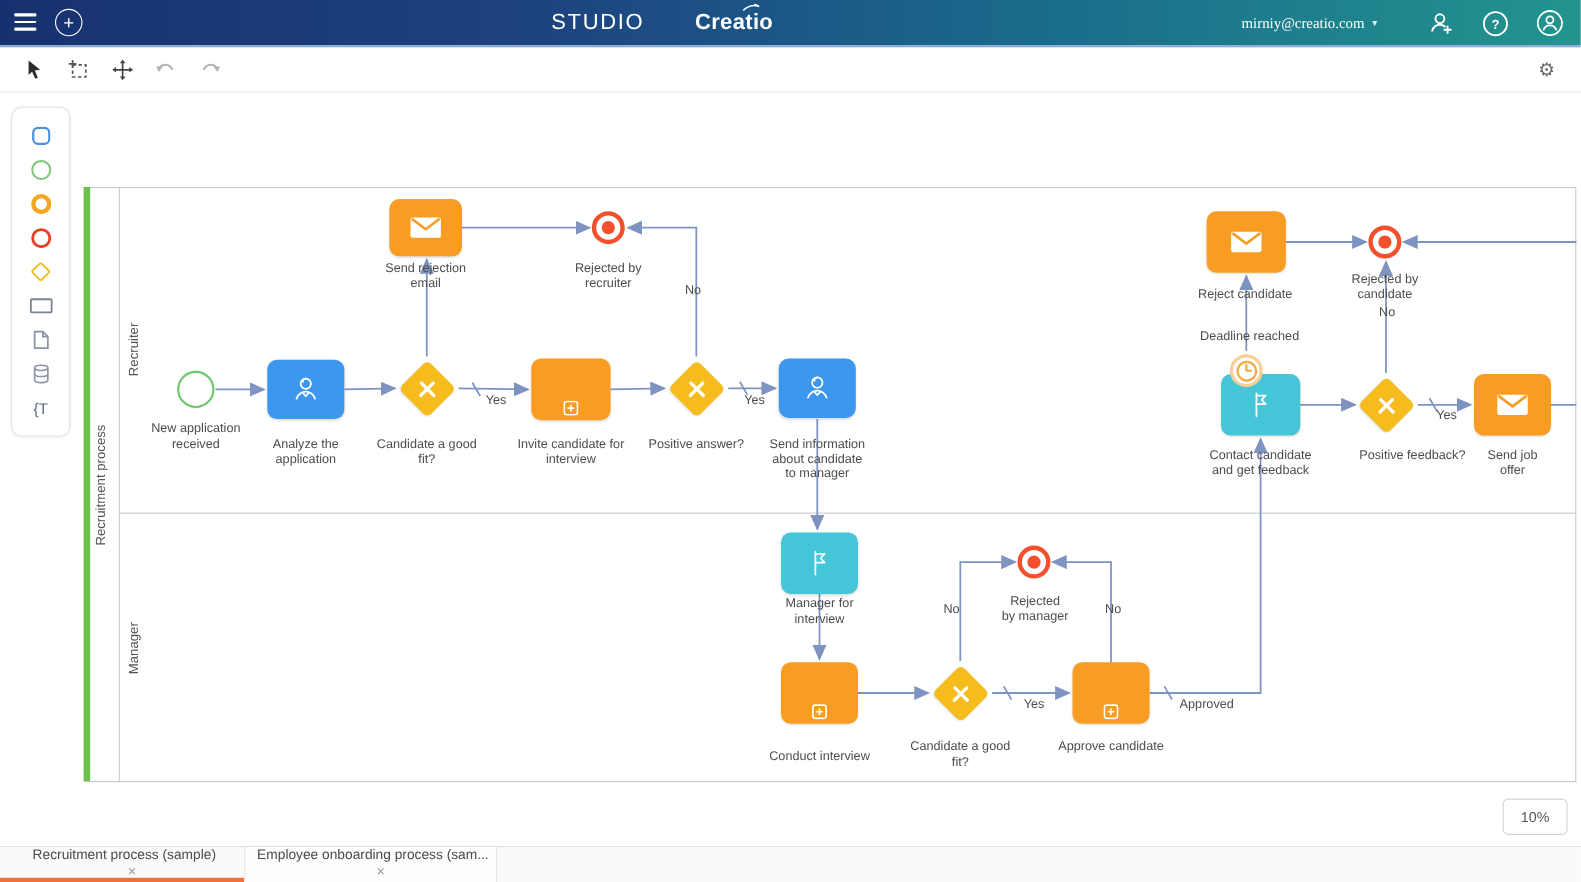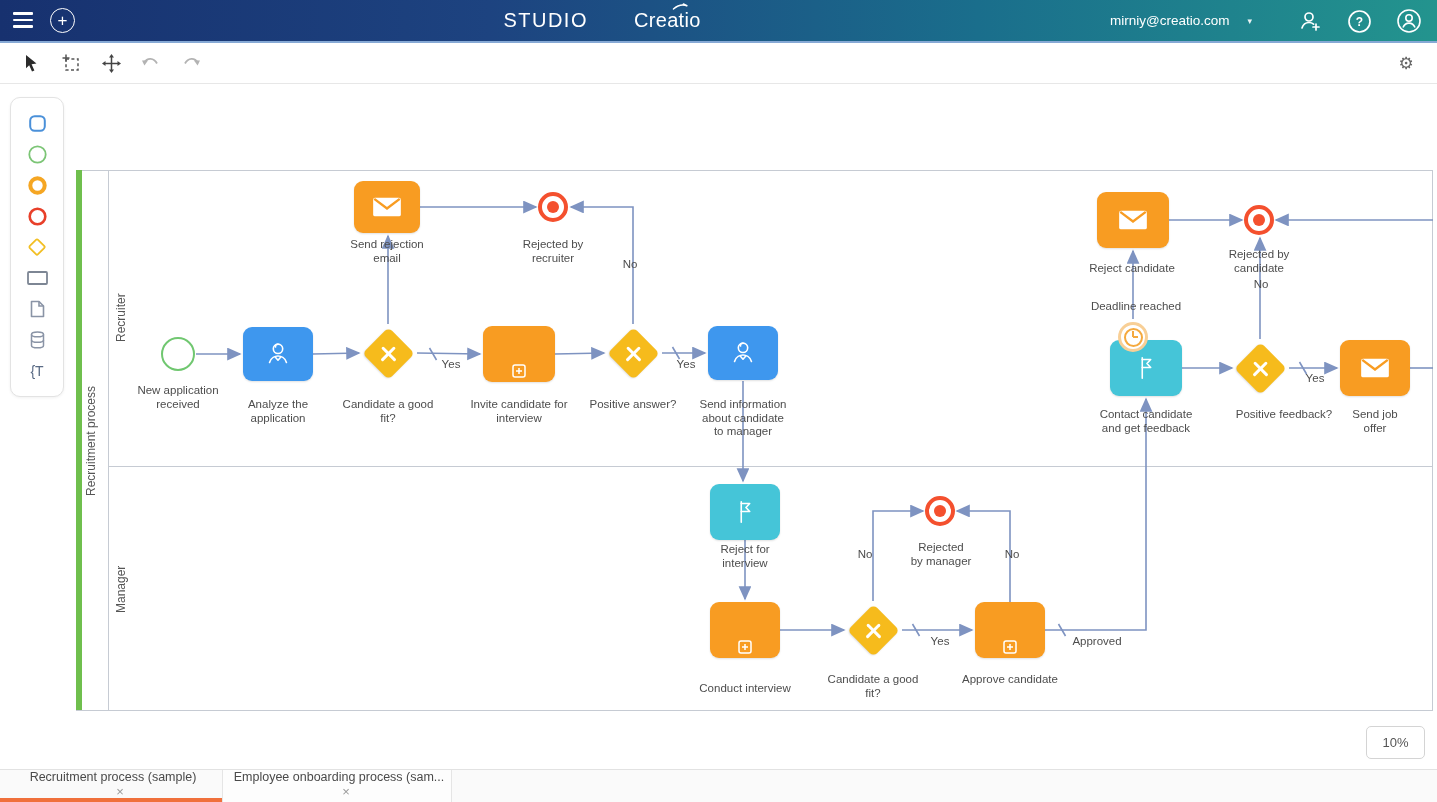--- a/index.html
+++ b/index.html
@@ -14,24 +14,24 @@
     background:#86a9d5; z-index:30; }
   .hdr-btn { background:none; border:none; cursor:pointer; display:flex;
     align-items:center; justify-content:center; }
   #hamburger { position:absolute; left:10px; top:7px; width:26px; height:26px; flex-direction:column; gap:4px; }
   #hamburger span { display:block; width:20px; height:2.4px; background:#fff; border-radius:1px; }
   #new-btn { position:absolute; left:50px; top:8px; width:25px; height:25px;
     border:1.7px solid #fff; border-radius:50%; color:#fff; font-size:17px; line-height:1; font-weight:300;}
   #logo { position:absolute; left:602px; top:9px; transform:translateX(-50%);
     color:#fff; font-size:20px; letter-spacing:.5px; white-space:nowrap; }
   #logo .studio { font-weight:400; letter-spacing:1.5px; }
-  #logo .creatio { font-weight:400; letter-spacing:.3px; position:relative;margin-left:40px; }
+  #logo .creatio { font-weight:700; letter-spacing:.3px; position:relative;margin-left:40px; }
   #logo .creatio svg { position:absolute; right:12px; top:-6px; }
   #account { position:absolute; right:185px; top:0; height:41px; display:flex;
-    align-items:center; gap:18px; color:#fff; font-size:13.5px; cursor:pointer; }
+    align-items:center; gap:7px; color:#fff; font-size:13.5px; cursor:pointer;font-family:Liberation Serif, serif; }
   #account .caret { font-size:9px; opacity:.9; }
   .hdr-icon { position:absolute; top:7px; width:28px; height:28px; }
   
   #toolbar { position:absolute; left:0; top:43px; width:1437px; height:41px;
     background:#fff; border-bottom:1px solid #e7e7e7; z-index:29;
     display:flex; align-items:center; gap:10px; padding-left:16px; }
   .tool { width:30px; height:30px; display:flex; align-items:center; justify-content:center;
     background:none; border:none; cursor:pointer; }
   #settings-tool { position:absolute; right:16px; top:5px; font-size:17px; color:#666; }
 
@@ -337,21 +337,21 @@
     <div class="lbl" style="left: 387px; top: 238px;">Send rejection
 email</div>
     <div class="lbl" style="left: 553px; top: 238px;">Rejected by
 recruiter</div>
     <div class="lbl" style="left: 519px; top: 398px;">Invite candidate for
 interview</div>
     <div class="lbl" style="left: 633px; top: 398px;">Positive answer?</div>
     <div class="lbl" style="left: 743px; top: 398px;">Send information
 about candidate
 to manager</div>
-    <div class="lbl" style="left: 745px; top: 543px;">Reject for
+    <div class="lbl" style="left: 745px; top: 543px;">Manager for
 interview</div>
     <div class="lbl" style="left: 745px; top: 682px;">Conduct interview</div>
     <div class="lbl" style="left: 873px; top: 673px;">Candidate a good
 fit?</div>
     <div class="lbl" style="left: 941px; top: 541px;">Rejected
 by manager</div>
     <div class="lbl" style="left: 1010px; top: 673px;">Approve candidate</div>
     <div class="lbl" style="left: 1146px; top: 408px;">Contact candidate
 and get feedback</div>
     <div class="lbl" style="left: 1136px; top: 300px;">Deadline reached</div>

